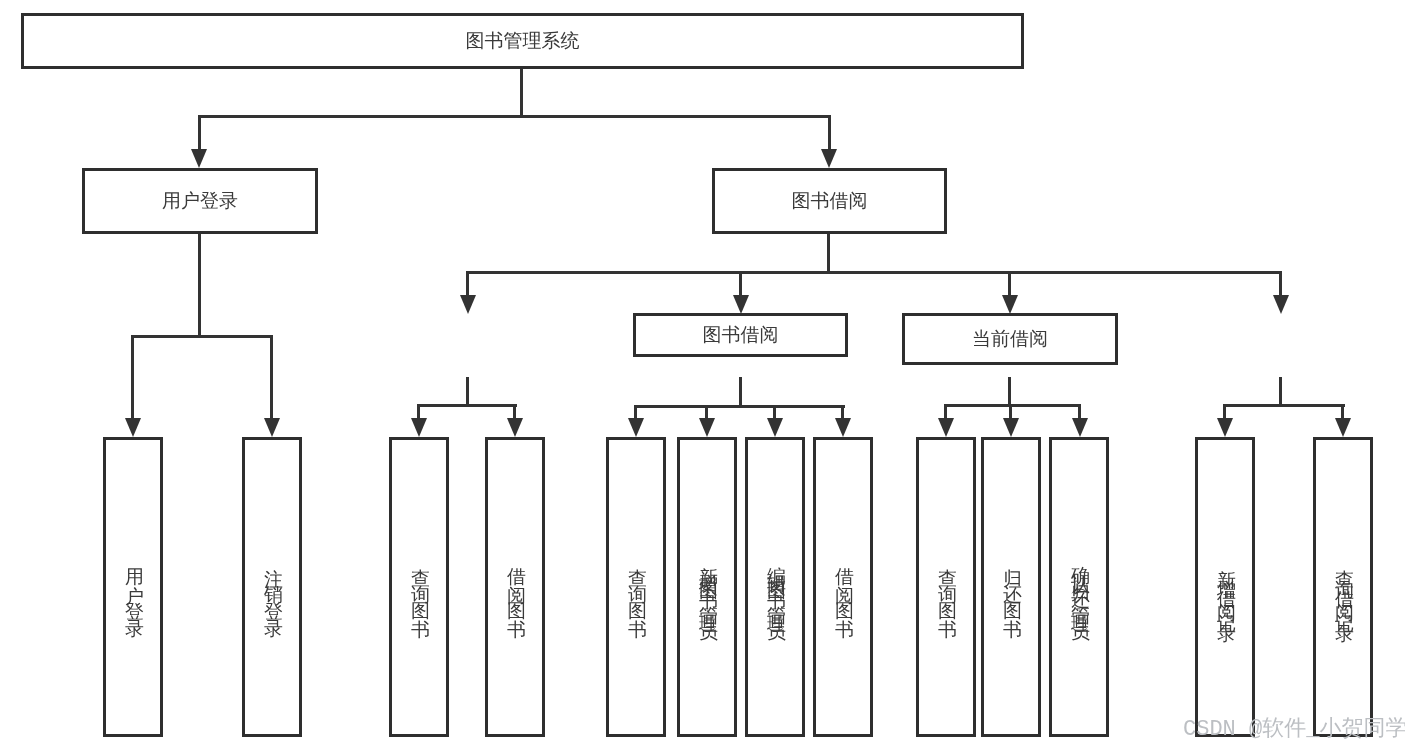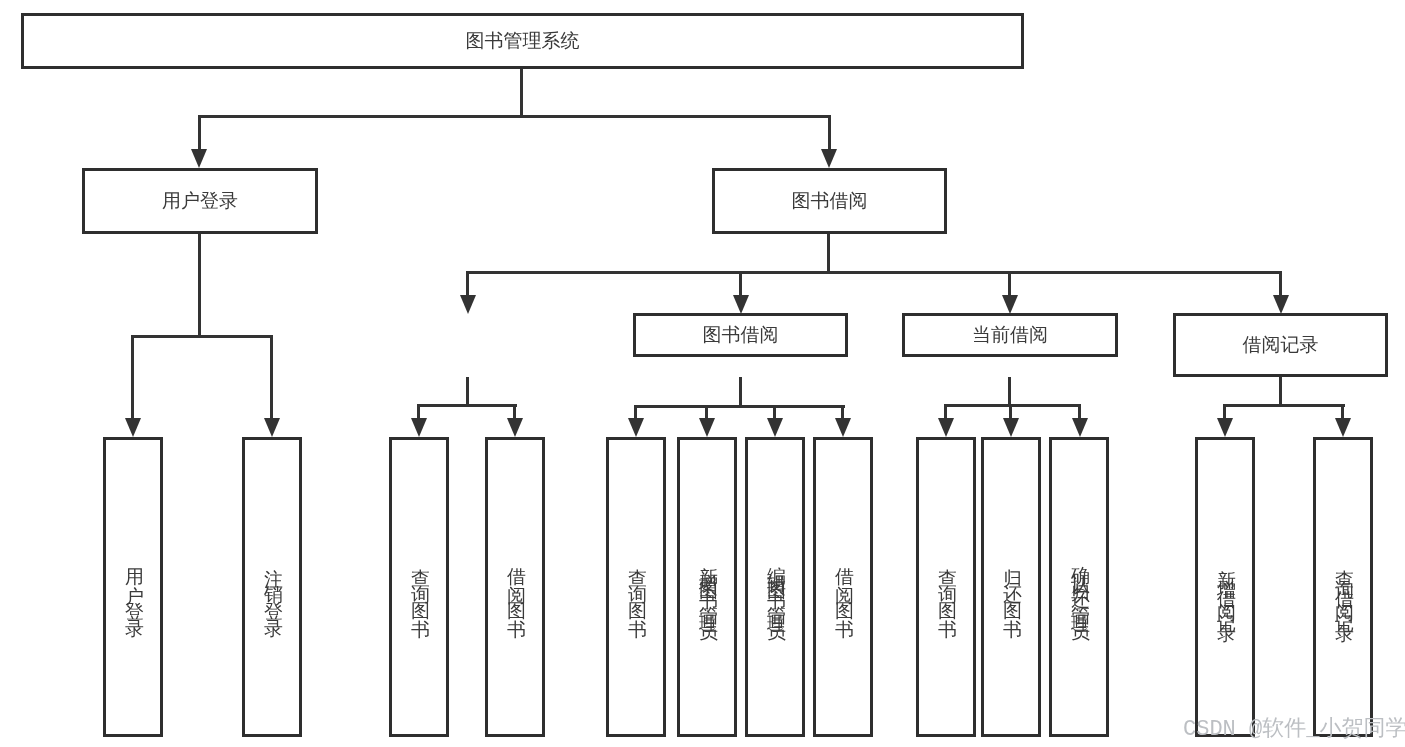--- a/index.html
+++ b/index.html
@@ -88,22 +88,21 @@
   <div class="vl" style="left:466px;top:271px;height:26px;"></div>
   <div class="arrow" style="left:460px;top:295px;"></div>
   <div class="vl" style="left:739px;top:271px;height:26px;"></div>
   <div class="arrow" style="left:733px;top:295px;"></div>
   <div class="vl" style="left:1008px;top:271px;height:26px;"></div>
   <div class="arrow" style="left:1002px;top:295px;"></div>
   <div class="vl" style="left:1279px;top:271px;height:26px;"></div>
   <div class="arrow" style="left:1273px;top:295px;"></div>
 
   <div class="box" style="left:633px;top:313px;width:215px;height:44px;">图书借阅</div>
-  <div class="box" style="left:902px;top:313px;width:216px;height:44px;">当前借阅</div>
-  <div class="box" style="left:1173px;top:313px;width:215px;height:64px;">借阅记录</div>
+  <div class="box" style="left:902px;top:313px;width:216px;height:52px;">当前借阅</div>
 
   <div class="vl" style="left:466px;top:377px;height:30px;"></div>
   <div class="hl" style="left:417px;top:404px;width:100px;"></div>
   <div class="vl" style="left:417px;top:404px;height:16px;"></div>
   <div class="arrow" style="left:411px;top:418px;"></div>
   <div class="vl" style="left:513px;top:404px;height:16px;"></div>
   <div class="arrow" style="left:507px;top:418px;"></div>
 
   <div class="vl" style="left:739px;top:377px;height:31px;"></div>
   <div class="hl" style="left:634px;top:405px;width:211px;"></div>

